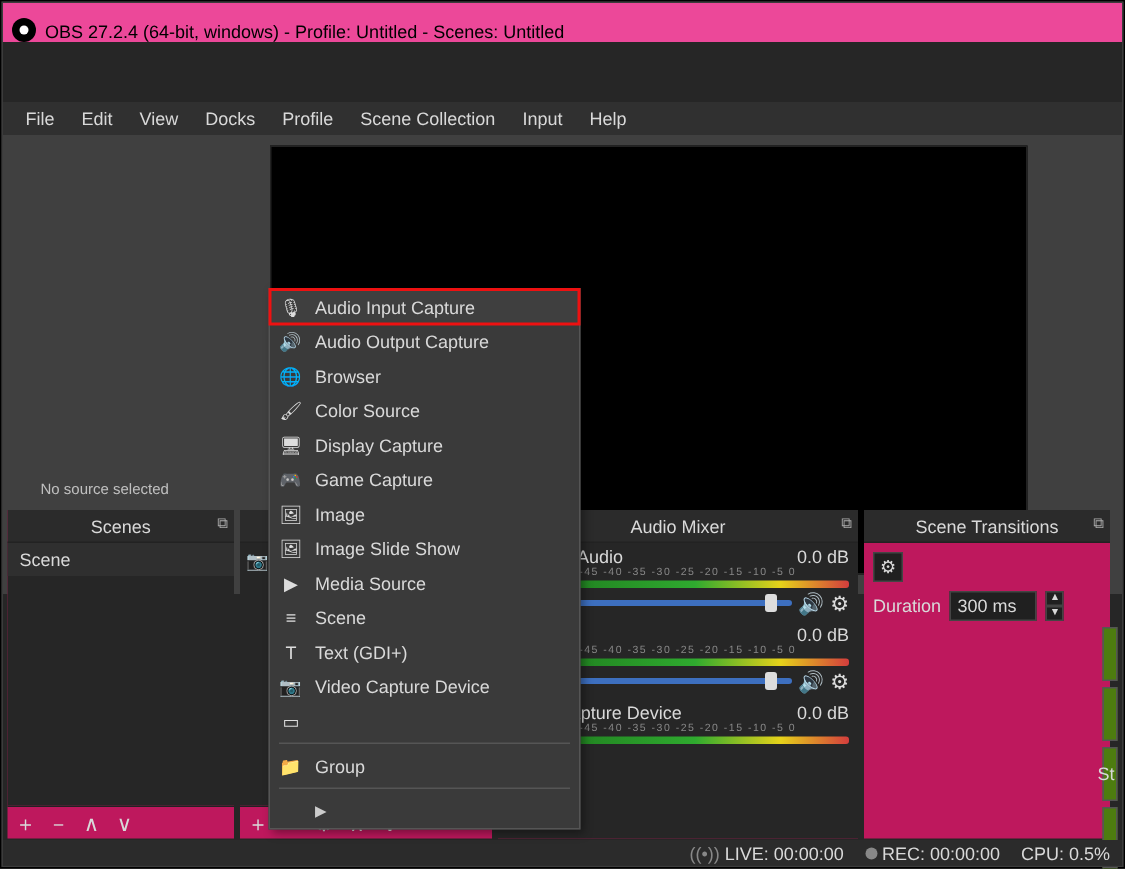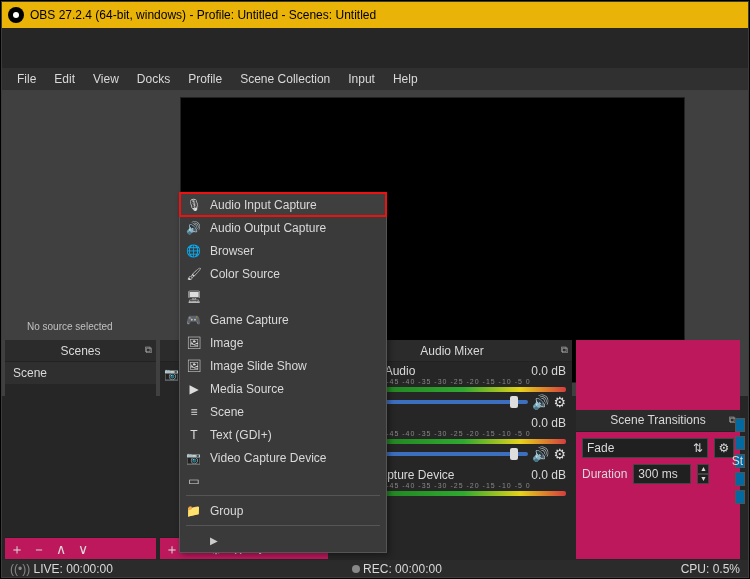--- a/index.html
+++ b/index.html
@@ -1,32 +1,32 @@
 <!DOCTYPE html>
 <html><head>
 <meta charset="utf-8">
 <style>
   * { box-sizing: border-box; margin: 0; padding: 0; font-family: "Segoe UI", Arial, sans-serif; font-size: 12px; color: #d9d9d9; }
   body { width: 750px; height: 579px; background: #000; overflow: hidden; position: relative; }
   .outer { position: absolute; left: 1px; top: 1px; width: 748px; height: 577px; background: #262626; border: 1px solid #3c3c3c; }
-  .titlebar { height: 26px; background: #eab308; color: #000; display: flex; align-items: center; padding: 0 6px; }
+  .titlebar { height: 26px; background: #ec4899; color: #000; display: flex; align-items: flex-end; padding: 0 6px; }
   .titlebar .logo { width: 16px; height: 16px; border-radius: 50%; background: #000; position: relative; margin-right: 6px; }
   .titlebar .logo::after { content:""; position:absolute; width:6px; height:6px; background:#fff; border-radius:50%; left:5px; top:5px; }
   .titlebar span { color:#000; font-size:12px; }
   .menubar { height: 22px; background: #303030; display: flex; align-items: center; padding: 0 6px; gap: 0; margin-top: 40px; }
   .menubar .mi { padding: 0 9px; line-height: 22px; cursor: default; }
   .workspace { position: relative; height: 306px; background: #404040; }
   .preview { position: absolute; left: 178px; top: 7px; width: 505px; height: 286px; background: #000; border: 1px solid #222; }
   .nosrc { position:absolute; left:4px; top:319px; font-size:10px; color:#c0c0c0;margin-left:21px; }
   .panels { position:absolute; left:3px; top:338px; right:3px; bottom:18px; display:flex; gap:4px; }
   .panel { background:#be185d; display:flex; flex-direction:column; flex:0 0 auto; position:relative; }
   .p-scenes { width:151px; }
   .p-sources { width:168px; }
   .p-mixer { width:240px; }
-  .p-trans { width:164px;justify-content:center; }
+  .p-trans { width:164px; }
   .panel-head { height:22px; display:flex; align-items:center; justify-content:center; background:#2b2b2b; border-bottom:1px solid #222; position:relative; }
   .panel-head .popicon { position:absolute; right:4px; top:4px; font-size:10px; color:#aaa; }
   .panel-body { flex:1; background:#262626; overflow:hidden; position:relative; }
   .scene-item { padding:4px 8px; background:#2f2f2f; }
   .panel-foot { height:22px; border-top:1px solid #222; display:flex; align-items:center; padding:0 4px; gap:6px; color:#cfcfcf; }
   .panel-foot .ic { width:16px; text-align:center; font-size:14px; line-height:14px; }
   .src-icons { position:absolute; left:4px; top:4px; display:flex; gap:4px; }
   .src-icons .sic { width:16px; height:16px; display:flex; align-items:center; justify-content:center; font-size:12px; color:#cfcfcf; }
   .mixer-track { padding:2px 6px 4px 6px; }
   .mixer-track .row1 { display:flex; justify-content:space-between; font-size:10px; color:#bbb; }
@@ -37,22 +37,22 @@
   .slider::after { content:""; position:absolute; right:10px; top:-4px; width:8px; height:12px; background:#ddd; border-radius:2px; }
   .spk, .gear { font-size:14px; color:#ddd; }
   .trans-body { padding:6px; display:flex; flex-direction:column; gap:6px; }
   .trans-row { display:flex; align-items:center; gap:6px; }
   .select { flex:1; height:20px; background:#202020; border:1px solid #444; padding:0 4px; display:flex; align-items:center; justify-content:space-between; }
   .gearbtn { width:20px; height:20px; background:#202020; border:1px solid #444; display:flex; align-items:center; justify-content:center; }
   .durbox { width:58px; height:20px; background:#202020; border:1px solid #444; padding:0 4px; line-height:18px; }
   .spin { width:12px; display:flex; flex-direction:column; }
   .spin div { height:10px; background:#202020; border:1px solid #444; font-size:7px; text-align:center; line-height:7px; }
   .rightbtns { position:absolute; right:3px; top:416px; width:10px; height:130px; }
-  .rightbtns .b { height:14px; margin-bottom:4px; background:#0369a1; border:1px solid #555; }
-  .statusbar { position:absolute; left:0; right:0; bottom:0; height:17px; background:#2b2b2b; display:flex; align-items:center; justify-content:space-between; gap:14px; padding:0 8px; font-size:11px; color:#cfcfcf; }
+  .rightbtns .b { height:36px; margin-bottom:4px; background:#4d7c0f; border:1px solid #555; }
+  .statusbar { position:absolute; left:0; right:0; bottom:0; height:17px; background:#2b2b2b; display:flex; align-items:center; justify-content:flex-end; gap:14px; padding:0 8px; font-size:11px; color:#cfcfcf; }
   .statusbar .dot { width:8px; height:8px; border-radius:50%; background:#888; display:inline-block; }
   .statusbar .live::before { content:"((•)) "; color:#888; }
 
   
   .ctxmenu { position:absolute; left:177px; top:190px; width:208px; background:#3a3a3a; border:1px solid #555; box-shadow:2px 2px 6px rgba(0,0,0,.4); z-index:50; }
   .ctxmenu .row { height:23px; display:flex; align-items:center; padding:0 8px 0 6px; gap:8px; cursor:default; }
   .ctxmenu .row.hl { outline:2px solid #e11; outline-offset:-1px; background:#3f3f3f; }
   .ctxmenu .row .cicon { width:16px; text-align:center; font-size:12px; color:#ddd; }
   .ctxmenu .row .lbl { flex:1; white-space:nowrap; }
   .ctxmenu .row .arw { font-size:10px; color:#ccc; }
@@ -166,24 +166,20 @@
       </div>
     </div>
 
     <div class="panel p-trans">
       <div class="panel-head">
         <span>Scene Transitions</span>
         <span class="popicon">⧉</span>
       </div>
       <div class="trans-body">
         <div class="trans-row">
-          <div class="select">
-            <span>Fade</span>
-            <span>⇅</span>
-          </div>
           <div class="gearbtn">
               <span>⚙</span>
             </div>
         </div>
         <div class="trans-row">
           <span>Duration</span>
           <div class="durbox">300 ms</div>
           <div class="spin">
               <div>▲</div>
               <div>▼</div>
@@ -216,20 +212,21 @@
     <div class="row">
         <span class="cicon">🌐</span>
         <span class="lbl">Browser</span>
       </div>
     <div class="row">
         <span class="cicon">🖌</span>
         <span class="lbl">Color Source</span>
       </div>
     <div class="row">
         <span class="cicon">🖥</span>
+        <span class="lbl">Display Capture</span>
       </div>
     <div class="row">
         <span class="cicon">🎮</span>
         <span class="lbl">Game Capture</span>
       </div>
     <div class="row">
         <span class="cicon">🖼</span>
         <span class="lbl">Image</span>
       </div>
     <div class="row">

